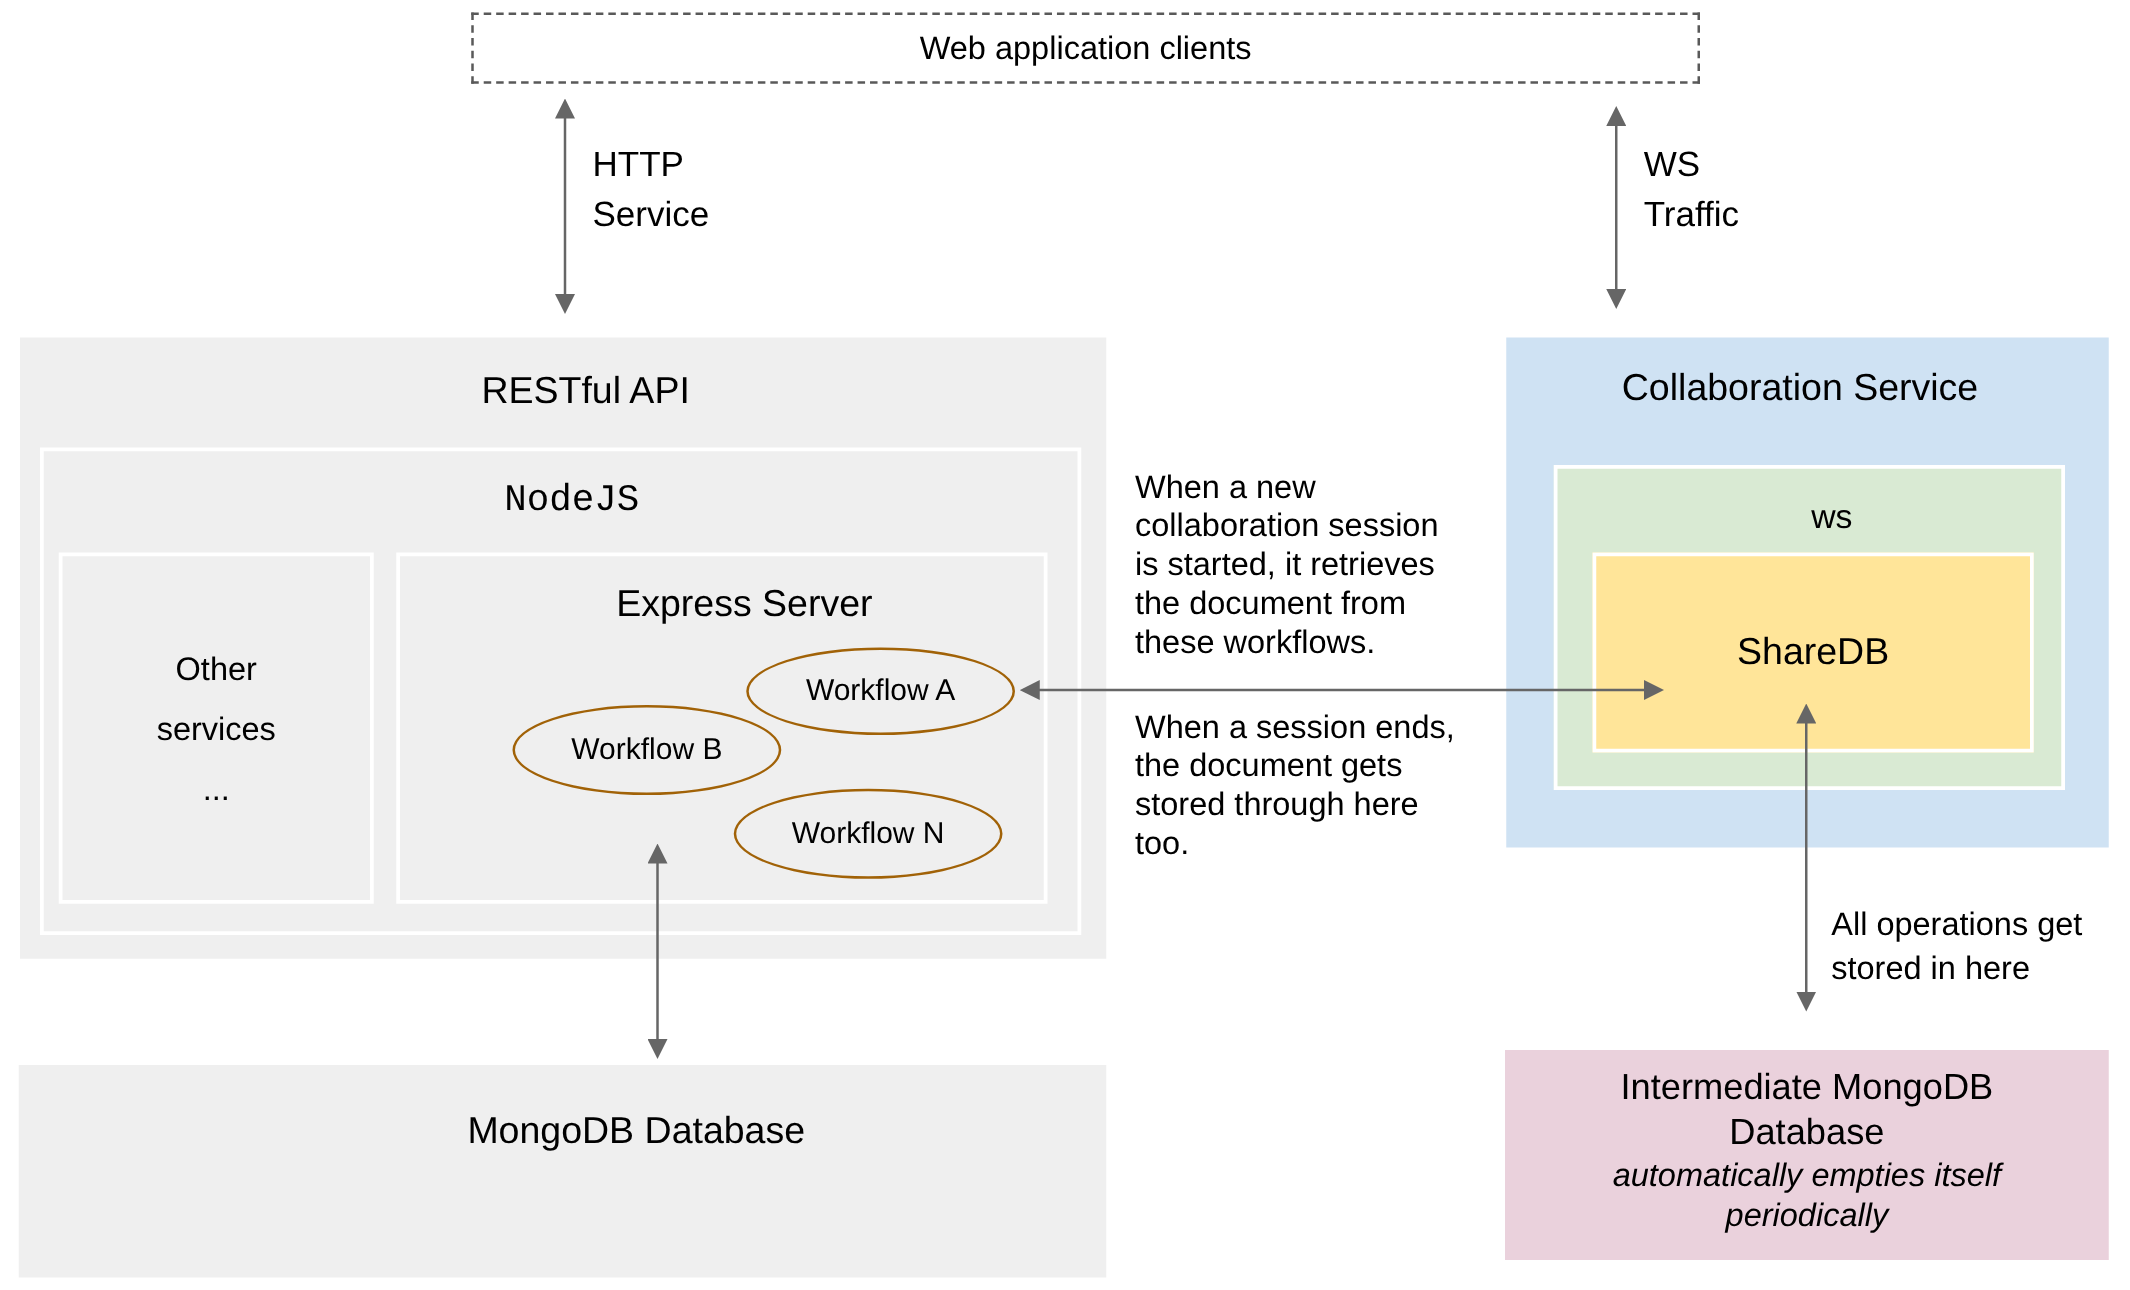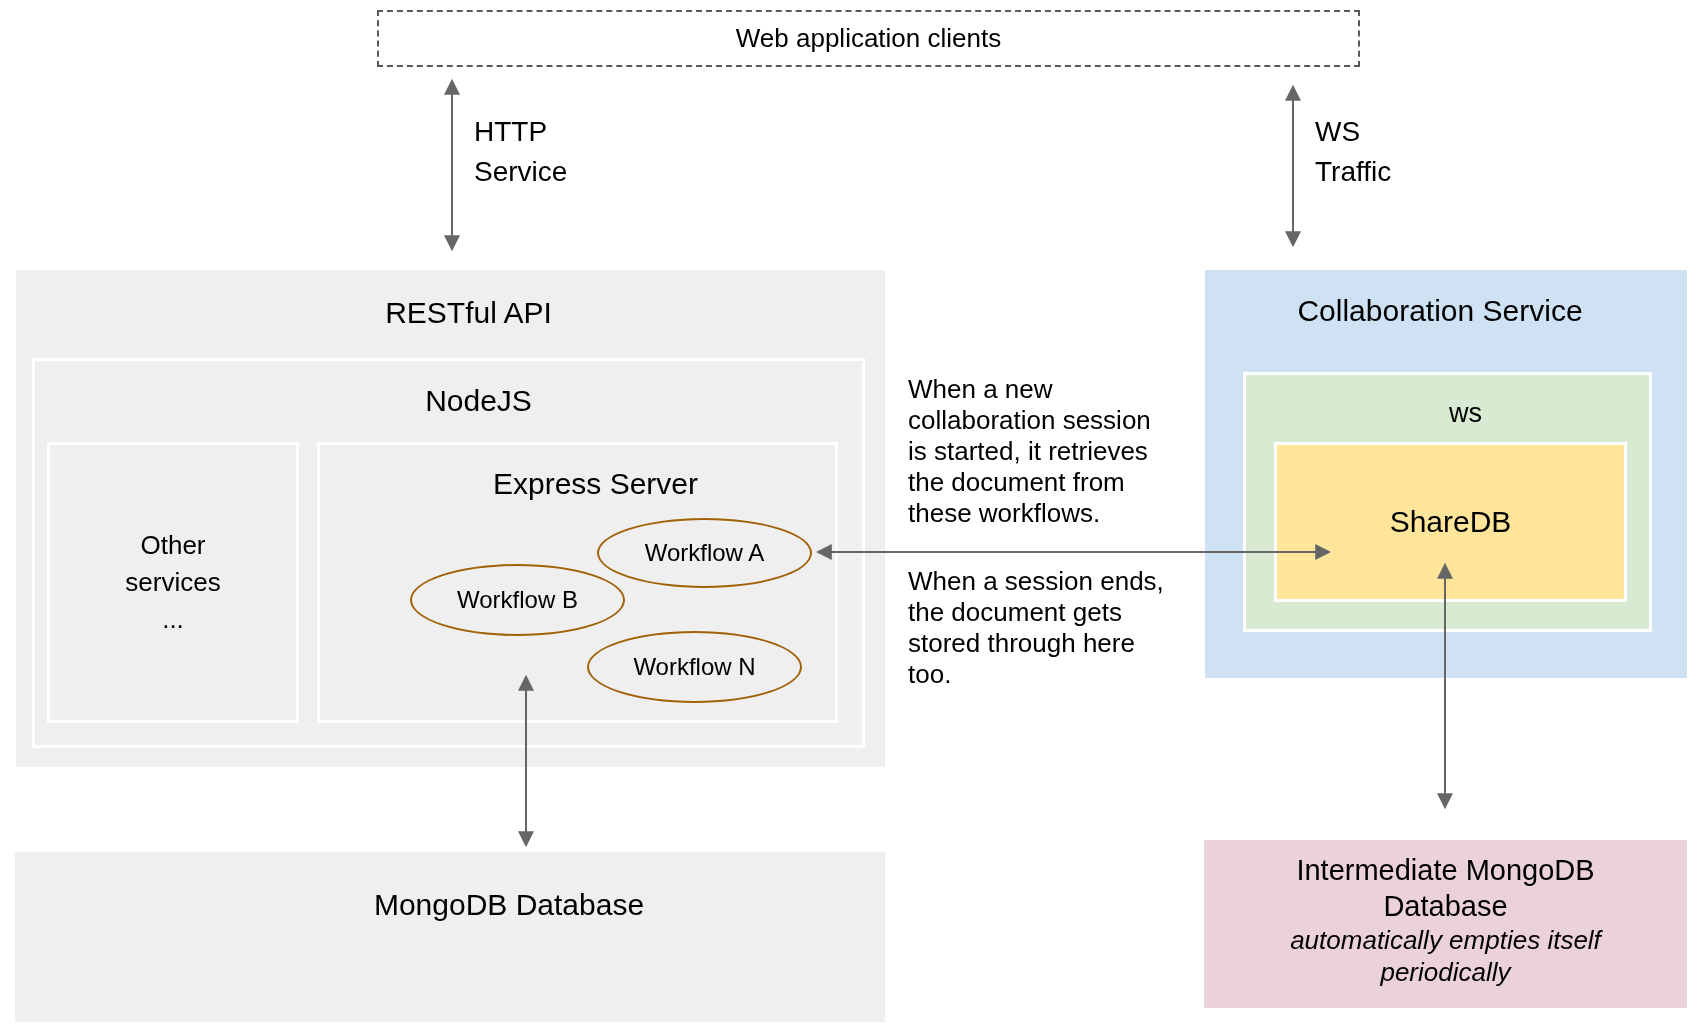--- a/index.html
+++ b/index.html
@@ -36,23 +36,23 @@
 
   <div class="abs traffic-label pre z5" style="left:474px;top:112px;">HTTP
 Service</div>
   <div class="abs traffic-label pre z5" style="left:1315px;top:112px;">WS
 Traffic</div>
 
   <div class="abs z1" style="left: 16px; top: 270px; width: 869px; height: 497px; background-color: rgb(239, 239, 239);"></div>
   <div class="abs boxtitle z4" style="left:16px;top:296px;width:869px;">RESTful API</div>
 
   <div class="abs white-border z2" style="left: 32px; top: 358px; width: 833px; height: 390px; background-color: rgb(239, 239, 239);"></div>
-  <div class="abs boxtitle z4" style="left:44px;top:384px;width:833px;">NodeJS</div>
+  <div class="abs boxtitle z4" style="left:23px;top:384px;width:833px;font-family:Liberation Mono, monospace;">NodeJS</div>
 
-  <div class="abs white-border center-flex pre z3" style="left: 47px; top: 442px; width: 252px; height: 281px; font-size: 26px; line-height: 37px; background-color: rgb(239, 239, 239);">
+  <div class="abs white-border center-flex pre z3" style="left: 47px; top: 442px; width: 252px; height: 281px; font-size: 26px; line-height: 48px; background-color: rgb(239, 239, 239);">
     <span>Other
 services
 ...</span>
   </div>
 
   <div class="abs white-border z3" style="left: 317px; top: 442px; width: 521px; height: 281px; background-color: rgb(239, 239, 239);"></div>
   <div class="abs boxtitle z4" style="left:317px;top:467px;width:521px;">Express Server</div>
 
   <div class="abs ellipse center-flex z4" style="left: 597px; top: 518px; width: 215px; height: 70px; background-color: rgb(239, 239, 239);">
     <span>Workflow A</span>
@@ -86,20 +86,22 @@
 
   <div class="abs para pre z5" style="left:908px;top:374px;width:310px;">When a new
 collaboration session
 is started, it retrieves
 the document from
 these workflows.</div>
   <div class="abs para pre z5" style="left:908px;top:566px;width:310px;">When a session ends,
 the document gets
 stored through here
 too.</div>
+  <div class="abs pre z5" style="left:1465px;top:722px;font-size:26px;line-height:35px;">All operations get
+stored in here</div>
 
   <svg class="overlay" width="1704" height="1032" viewBox="0 0 1704 1032">
     <defs>
       <marker id="ah" viewBox="0 0 10 10" refX="8" refY="5" markerWidth="8" markerHeight="8" orient="auto-start-reverse">
         <path d="M0,0 L10,5 L0,10 z" style="fill: rgb(102, 102, 102);"></path>
       </marker>
     </defs>
     <line x1="452" y1="82" x2="452" y2="248" stroke-width="2" marker-start="url(#ah)" marker-end="url(#ah)" style="stroke: rgb(102, 102, 102);"></line>
     <line x1="1293" y1="88" x2="1293" y2="244" stroke-width="2" marker-start="url(#ah)" marker-end="url(#ah)" style="stroke: rgb(102, 102, 102);"></line>
     <line x1="819" y1="552" x2="1328" y2="552" stroke-width="2" marker-start="url(#ah)" marker-end="url(#ah)" style="stroke: rgb(102, 102, 102);"></line>

